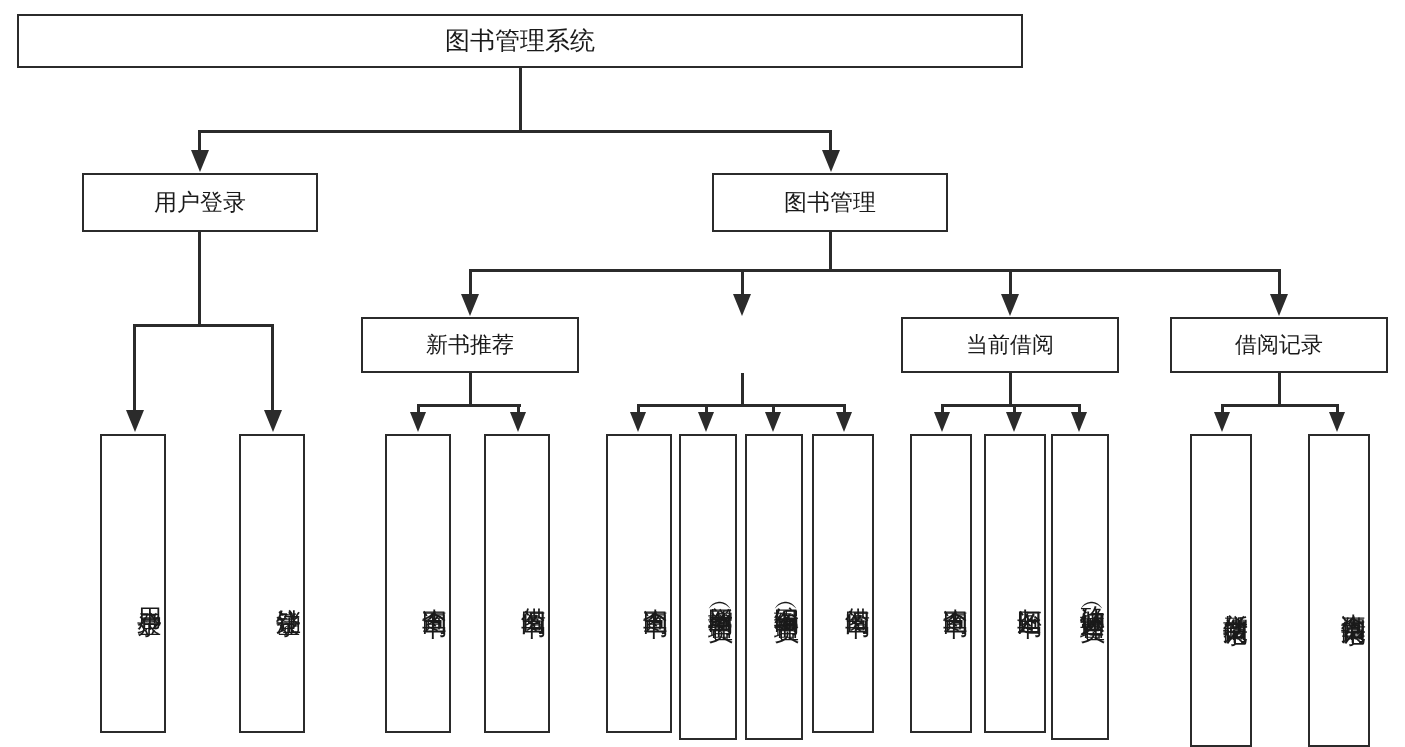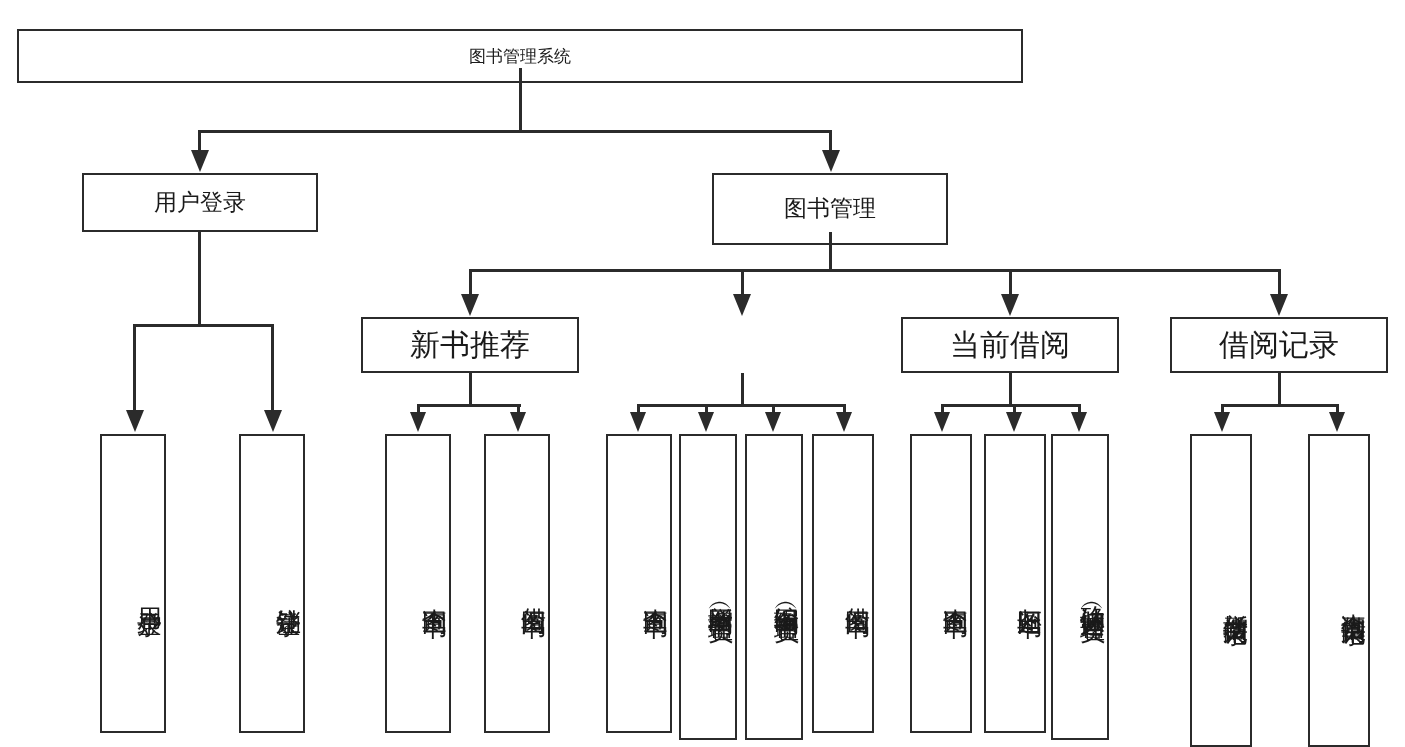--- a/index.html
+++ b/index.html
@@ -16,23 +16,23 @@
     box-sizing:border-box;
     border:2.5px solid #2b2b2b;
     background:#ffffff;
     display:flex;
     align-items:center;
     justify-content:center;
     color:#1a1a1a;
     text-align:center;
     line-height:1.18;
   }
-  .node.root{font-size:17px;margin-top:15px;}
+  .node.root{font-size:25px;}
   .node.level2{font-size:23px;}
-  .node.level3{font-size:30px;}
+  .node.level3{font-size:22px;}
   .node.leaf{
     writing-mode:vertical-rl;
     text-orientation:upright;
     align-items:flex-start;
     justify-content:center;
     padding-top:16px;
     font-size:25px;
     letter-spacing:2px;
   }
   .node.leaf .vtext{
@@ -84,21 +84,21 @@
 
   <div class="edge v" style="left:198px;top:130px;height:22px;"></div>
   <div class="arrow" style="left:191px;top:150px;"></div>
 
   <div class="edge v" style="left:829px;top:130px;height:22px;"></div>
   <div class="arrow" style="left:822px;top:150px;"></div>
 
   <div class="node level2" id="node-user-login" style="left: 82px; top: 173px; width: 236px; height: 59px;">
     <span>用户登录</span>
   </div>
-  <div class="node level2" id="node-book-manage" style="left: 712px; top: 173px; width: 236px; height: 72px; text-align: right;">
+  <div class="node level2" id="node-book-manage" style="left: 712px; top: 173px; width: 236px; height: 59px; text-align: right;">
     <span>图书管理</span>
   </div>
 
   <div class="edge v" style="left:198px;top:232px;height:94px;"></div>
   <div class="edge h" style="left:133px;top:324px;width:141px;"></div>
   <div class="edge v" style="left:133px;top:324px;height:88px;"></div>
   <div class="arrow" style="left:126px;top:410px;"></div>
   <div class="edge v" style="left:271px;top:324px;height:88px;"></div>
   <div class="arrow" style="left:264px;top:410px;"></div>
 

